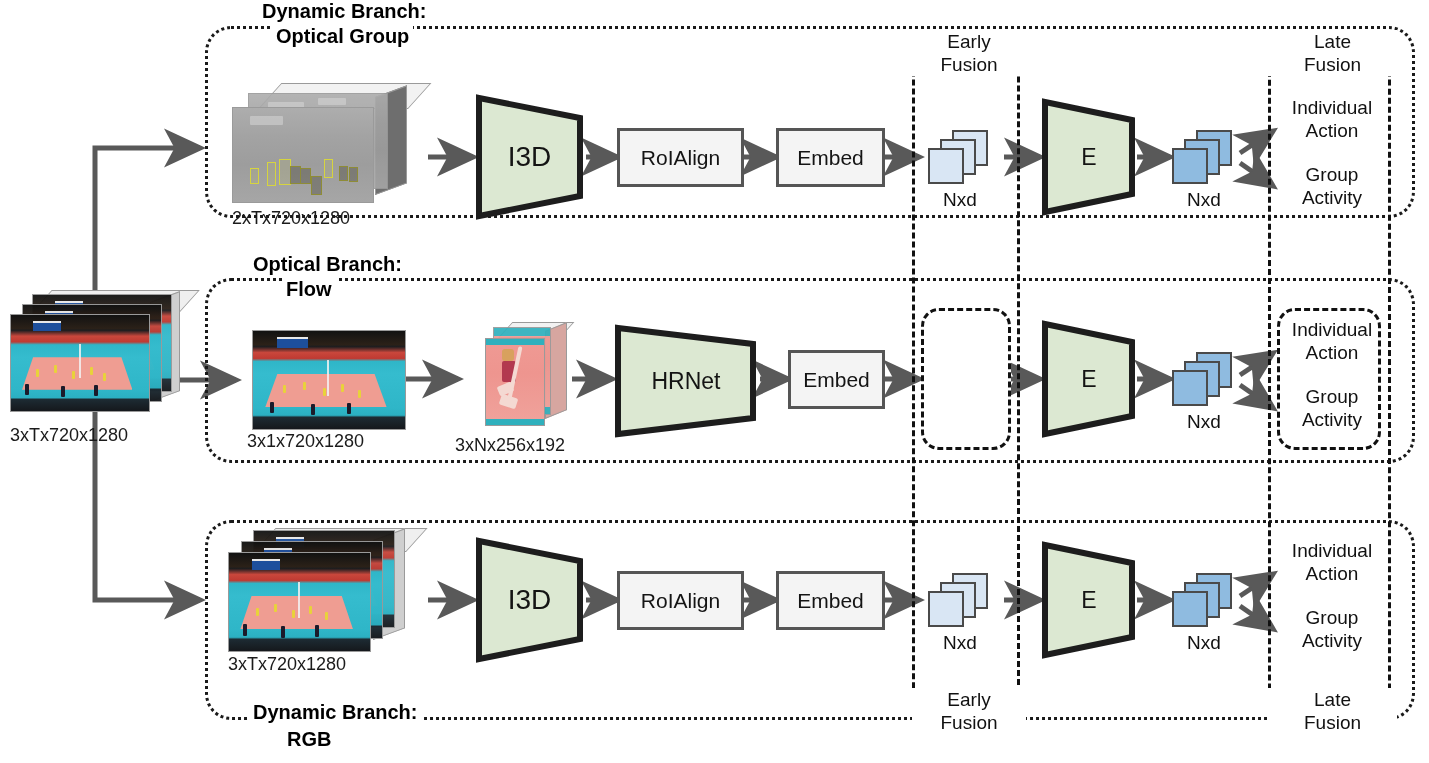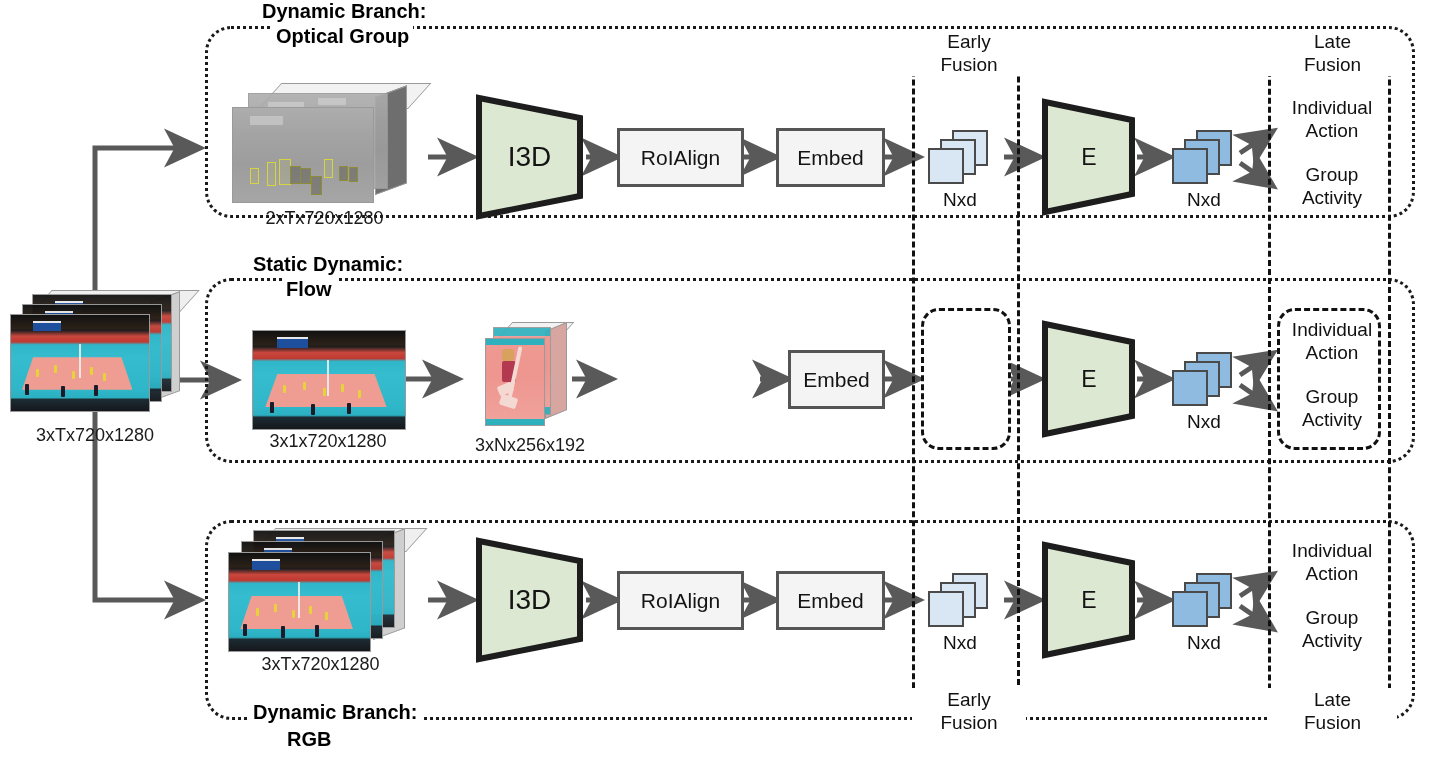--- a/index.html
+++ b/index.html
@@ -29,21 +29,20 @@
     padding:0 4px;
   }
 
   
   .caption{
     position:absolute;
     font-size:18px;
     line-height:22px;
     color:#1b1b1b;
     white-space:nowrap;
-    text-align:center;
   }
 
   
   .cube{position:absolute;}
   .cube .sheet{
     position:absolute;
     border:1px solid #9a9a9a;
     box-sizing:border-box;
     background-size:cover;
     background-position:center;
@@ -325,21 +324,21 @@
       <div class="card c1"></div>
   </div>
   <div class="nxd" style="left:1162px;top:189px;width:84px;">Nxd</div>
 
   <div class="headlabel" style="left:1277px;top:96px;width:110px;">Individual</div>
   <div class="headlabel" style="left:1277px;top:119px;width:110px;">Action</div>
   <div class="headlabel" style="left:1277px;top:163px;width:110px;">Group</div>
   <div class="headlabel" style="left:1277px;top:186px;width:110px;">Activity</div>
 
   <div class="branch-box" style="left:205px;top:278px;width:1210px;height:185px;"></div>
-  <div class="branch-title" style="left:249px;top:252px;">Static Dynamic:</div>
+  <div class="branch-title" style="left:249px;top:252px;">Optical Branch:</div>
   <div class="branch-title" style="left:282px;top:277px;">Flow</div>
 
   <div class="sheet court abs" style="left:252px;top:330px;width:152px;height:98px;border:1px solid #9a9a9a;">
     <div class="scorebug"></div>
     <div class="court-floor"></div>
     <div class="court-net"></div>
     <div class="player" style="left:20%;top:55%;"></div>
     <div class="player" style="left:33%;top:52%;"></div>
     <div class="player" style="left:46%;top:58%;"></div>
     <div class="player" style="left:58%;top:54%;"></div>
@@ -364,20 +363,26 @@
       <div class="teal" style="left:0;bottom:0;width:100%;height:7%;"></div>
       <div class="hair" style="left:28%;top:12%;width:20%;height:14%;"></div>
       <div class="torso" style="left:27%;top:26%;width:24%;height:24%;"></div>
       <div class="limb" style="left:46%;top:8%;width:7%;height:62%;transform:rotate(12deg);"></div>
       <div class="limb" style="left:20%;top:52%;width:26%;height:12%;transform:rotate(-22deg);"></div>
       <div class="limb" style="left:24%;top:66%;width:30%;height:13%;transform:rotate(18deg);"></div>
     </div>
   </div>
   <div class="caption" style="left:455px;top:434px;width:150px;">3xNx256x192</div>
 
+  <div class="trap" style="left:612px;top:322px;width:148px;height:118px;">
+    <svg width="148" height="118">
+        <polygon points="6,6 141,22 141,96 6,112" fill="#dce8d2" stroke="#1d1d1d" stroke-width="6" stroke-linejoin="miter"></polygon>
+      </svg>
+    <span class="hr" style="font-size:23px;">HRNet</span>
+  </div>
 
   <div class="procbox" style="left:788px;top:350px;width:97px;height:59px;">
     <span>Embed</span>
   </div>
 
   <div class="stack light" style="left:928px;top:352px;width:64px;height:58px;">
     <div class="card c3"></div>
       <div class="card c2"></div>
       <div class="card c1"></div>
   </div>

